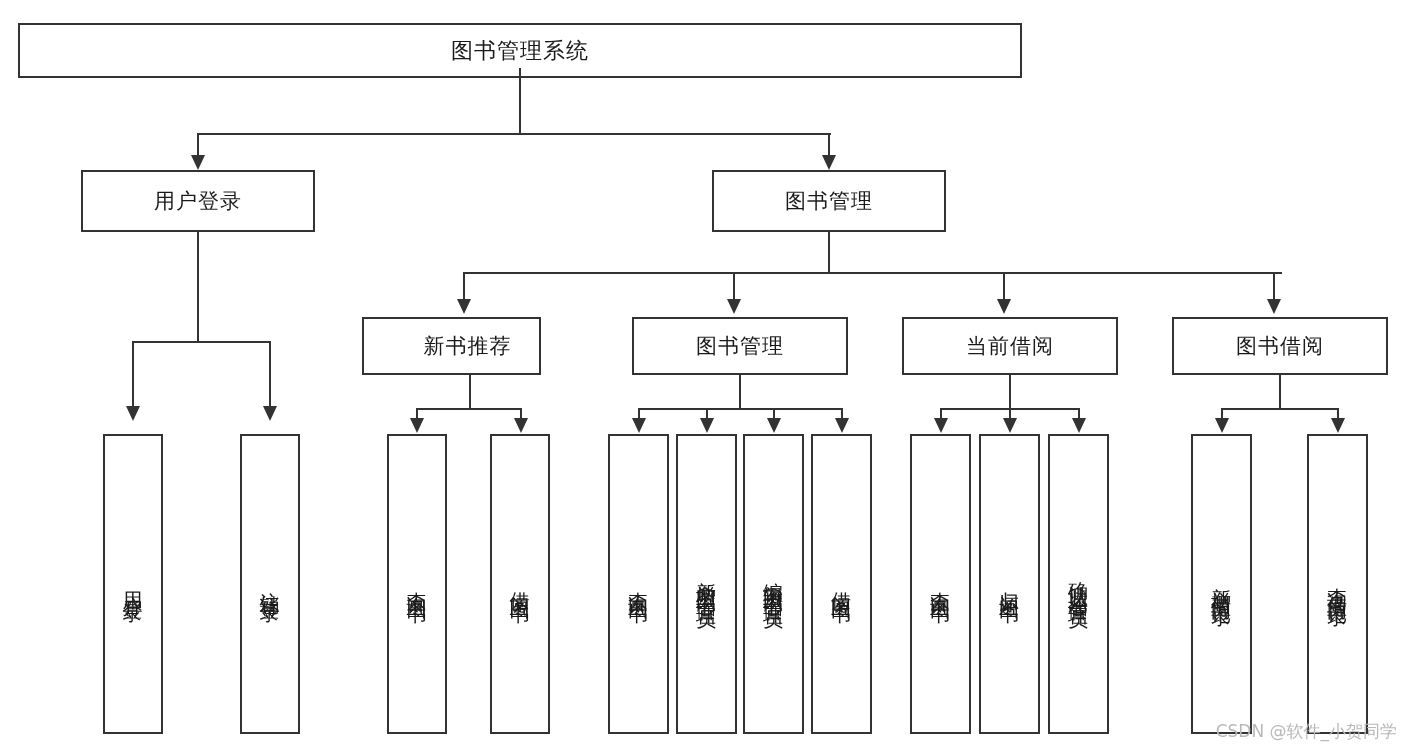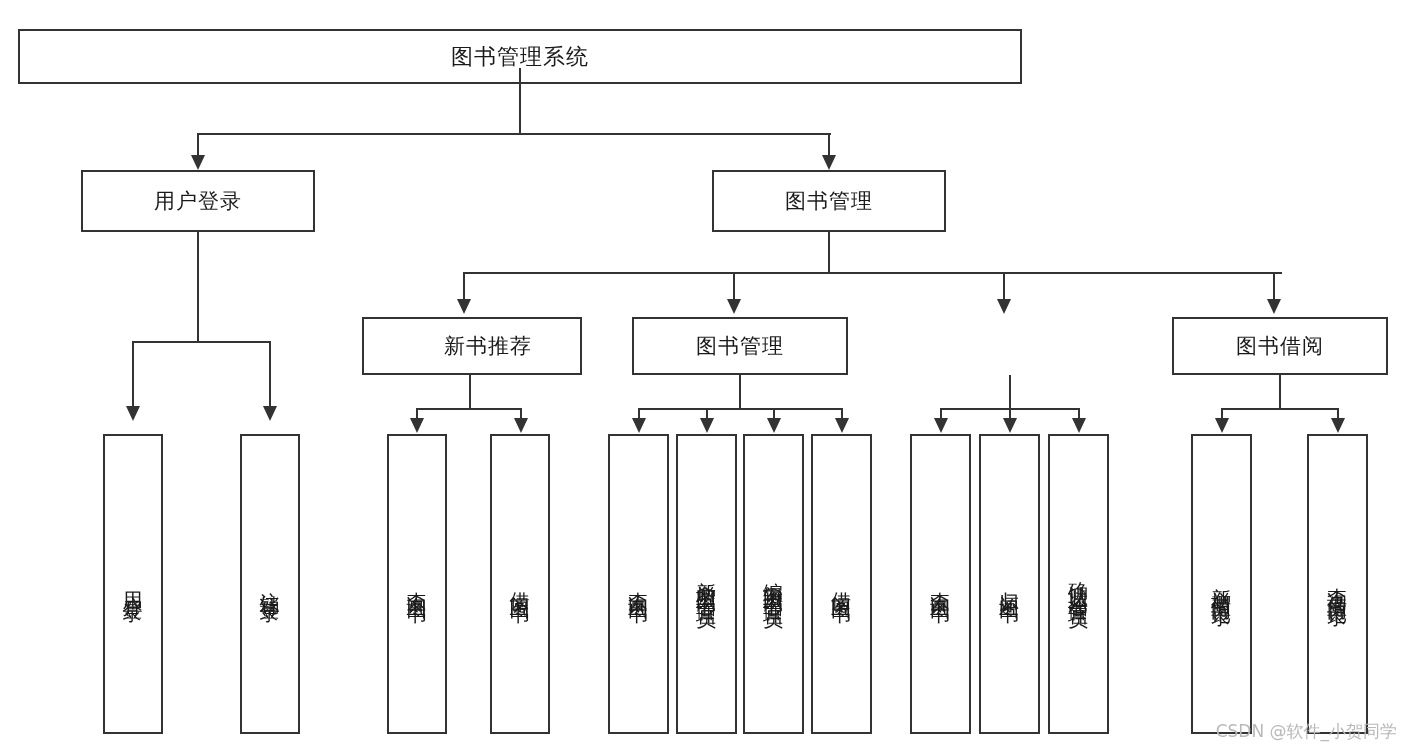--- a/index.html
+++ b/index.html
@@ -75,21 +75,21 @@
     color: #b9b9b9;
     white-space: nowrap;
     user-select: none;
   }
 </style>
 </head>
 <body>
 
 <div id="diagram-canvas">
 
-  <div class="node root-node" style="left:18px; top:29px; width:1004px; height:55px;">
+  <div class="node root-node" style="left:18px; top:23px; width:1004px; height:55px;">
     <span>图书管理系统</span>
   </div>
 
   <div class="conn v" style="left:519px; top:68px; height:66px;"></div>
   <div class="conn h" style="left:198px; top:133px; width:633px;"></div>
   <div class="conn v" style="left:197px; top:133px; height:24px;"></div>
   <div class="arrow" style="left:191px; top:155px;"></div>
   <div class="conn v" style="left:828px; top:133px; height:24px;"></div>
   <div class="arrow" style="left:822px; top:155px;"></div>
 
@@ -111,25 +111,28 @@
   <div class="conn h" style="left:464px; top:272px; width:818px;"></div>
   <div class="conn v" style="left:463px; top:272px; height:29px;"></div>
   <div class="arrow" style="left:457px; top:299px;"></div>
   <div class="conn v" style="left:733px; top:272px; height:29px;"></div>
   <div class="arrow" style="left:727px; top:299px;"></div>
   <div class="conn v" style="left:1003px; top:272px; height:29px;"></div>
   <div class="arrow" style="left:997px; top:299px;"></div>
   <div class="conn v" style="left:1273px; top:272px; height:29px;"></div>
   <div class="arrow" style="left:1267px; top:299px;"></div>
 
-  <div class="node h-node" style="left:362px; top:317px; width:220px; height:58px;padding-left:32px;">
+  <div class="node h-node" style="left:362px; top:317px; width:179px; height:58px;padding-left:32px;">
     <span>新书推荐</span>
   </div>
   <div class="node h-node" style="left:632px; top:317px; width:216px; height:58px;">
     <span>图书管理</span>
+  </div>
+  <div class="node h-node" style="left:902px; top:317px; width:216px; height:58px;">
+    <span>当前借阅</span>
   </div>
   <div class="node h-node" style="left:1172px; top:317px; width:216px; height:58px;">
     <span>图书借阅</span>
   </div>
 
   <div class="conn v" style="left:469px; top:375px; height:34px;"></div>
   <div class="conn h" style="left:417px; top:408px; width:105px;"></div>
   <div class="conn v" style="left:416px; top:408px; height:12px;"></div>
   <div class="arrow" style="left:410px; top:418px;"></div>
   <div class="conn v" style="left:520px; top:408px; height:12px;"></div>

